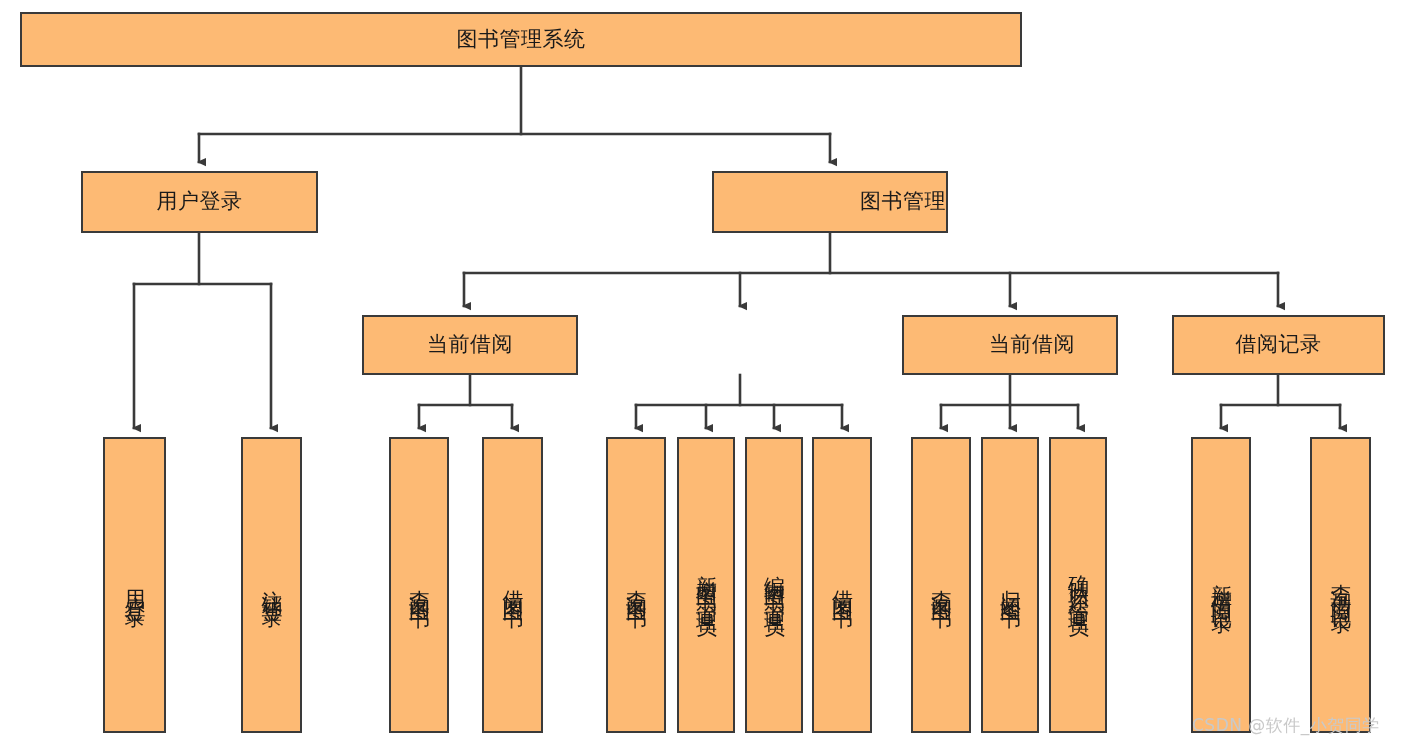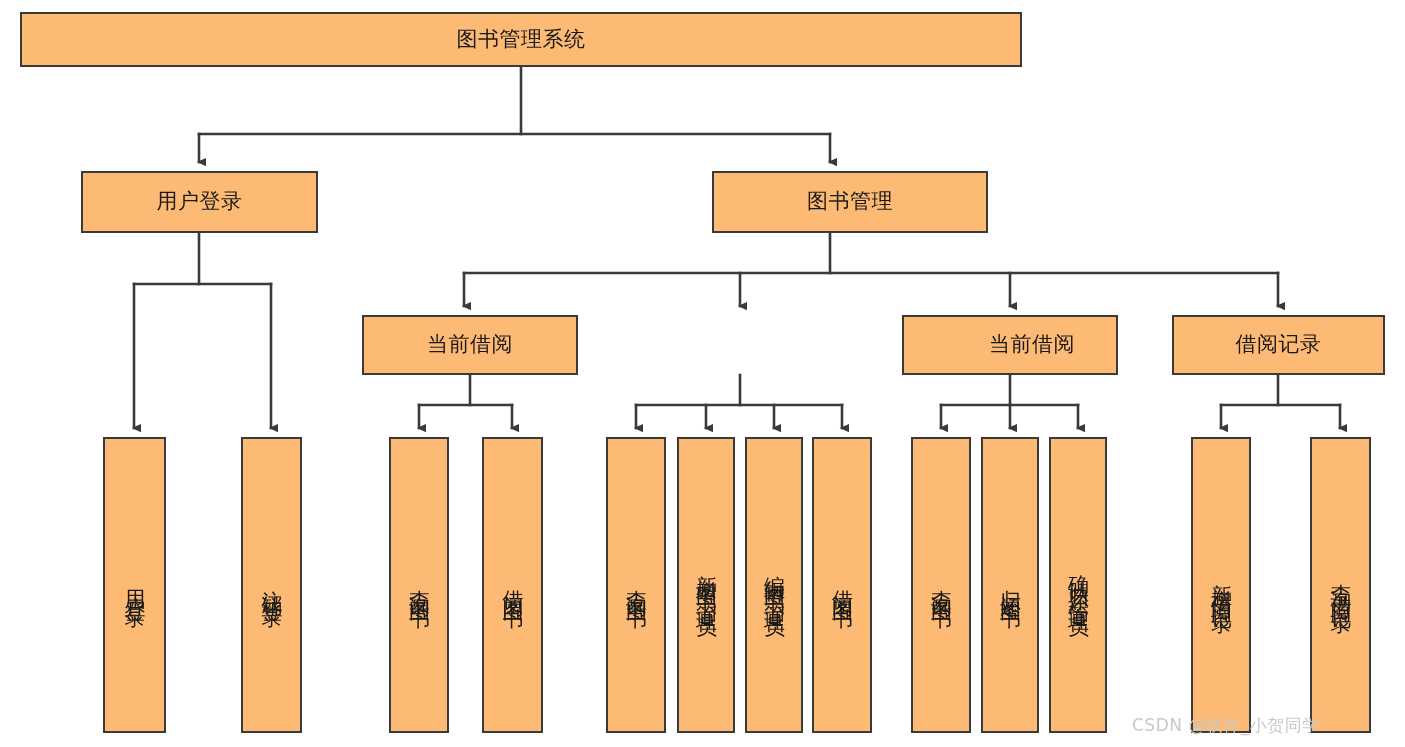--- a/index.html
+++ b/index.html
@@ -121,21 +121,21 @@
     </g>
   </svg>
 
   <div class="node horizontal" style="left:20px; top:12px; width:1002px; height:55px;">
     <span class="node-label">图书管理系统</span>
   </div>
 
   <div class="node horizontal" style="left:81px; top:171px; width:237px; height:62px;">
     <span class="node-label">用户登录</span>
   </div>
-  <div class="node horizontal" style="left:712px; top:171px; width:276px; height:62px;">
+  <div class="node horizontal" style="left:712px; top:171px; width:236px; height:62px;justify-content:flex-end;">
     <span class="node-label">图书管理</span>
   </div>
 
   <div class="node horizontal" style="left:362px; top:315px; width:216px; height:60px;">
     <span class="node-label">当前借阅</span>
   </div>
   <div class="node horizontal" style="left:902px; top:315px; width:216px; height:60px;padding-left:44px;">
     <span class="node-label">当前借阅</span>
   </div>
   <div class="node horizontal" style="left:1172px; top:315px; width:213px; height:60px;">
@@ -179,15 +179,15 @@
     <span class="node-label">确认归还（管理员）</span>
   </div>
 
   <div class="node vertical" style="left:1191px; top:437px; width:60px; height:296px;">
     <span class="node-label">新增借阅记录</span>
   </div>
   <div class="node vertical" style="left:1310px; top:437px; width:61px; height:296px;">
     <span class="node-label">查询借阅记录</span>
   </div>
 
-  <div class="watermark" style="left:1132px; top:714px;">CSDN @软件_小贺同学</div>
+  <div class="watermark" style="left:1192px; top:714px;">CSDN @软件_小贺同学</div>
 
 </div>
 
 </body></html>

